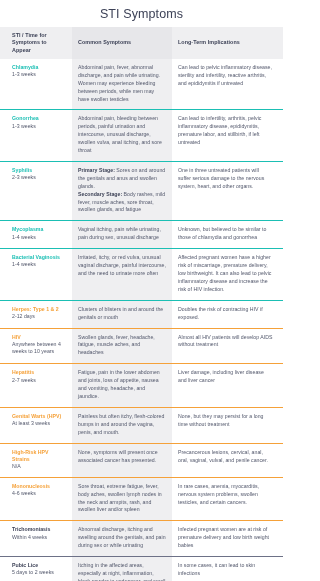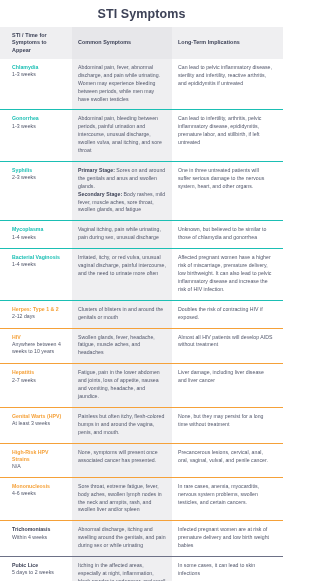--- a/index.html
+++ b/index.html
@@ -17,21 +17,21 @@
   .page {
     width: 283px;
     height: 581px;
     position: relative;
     background: #ffffff;
     box-sizing: border-box;
   }
   .title {
     text-align: center;
     font-size: 12.5px;
-    font-weight: bold;
+    font-weight: normal;
     color: #3d4257;
     letter-spacing: 0.1px;
     padding: 7px 0 6px 0;
     margin: 0;
   }
   table.sti-table {
     width: 283px;
     border-collapse: collapse;
     table-layout: fixed;
   }

